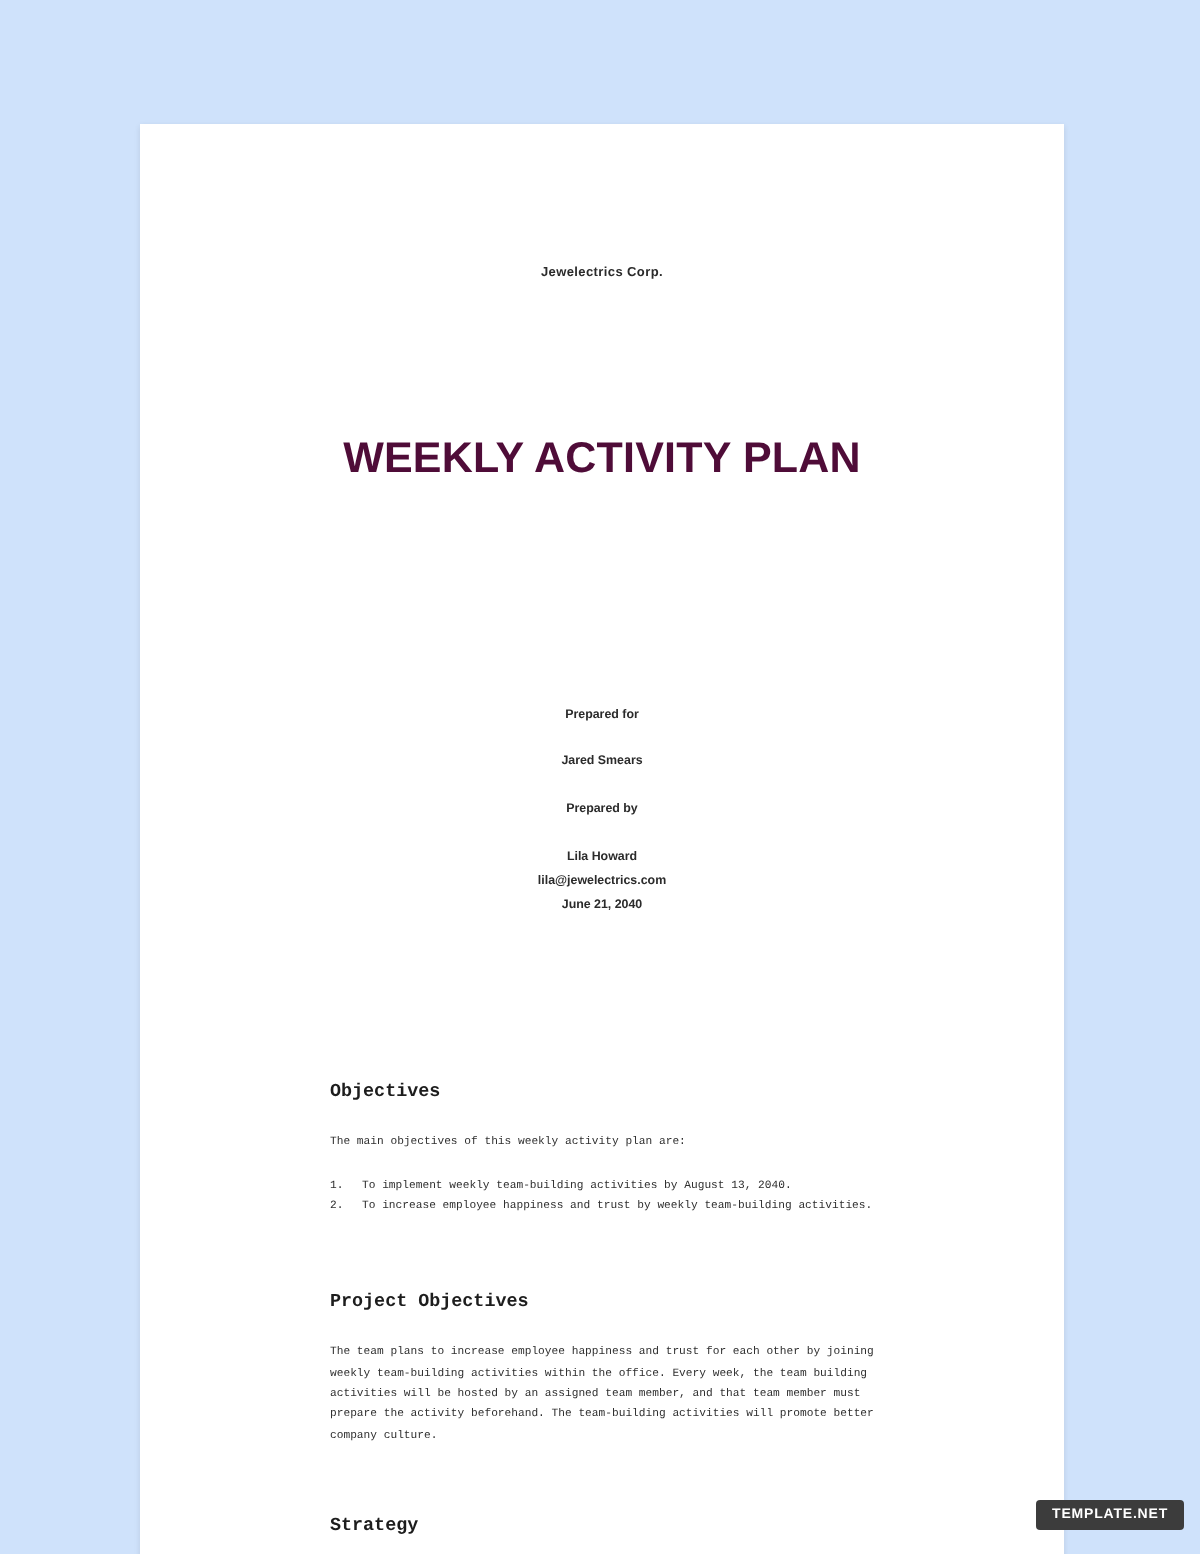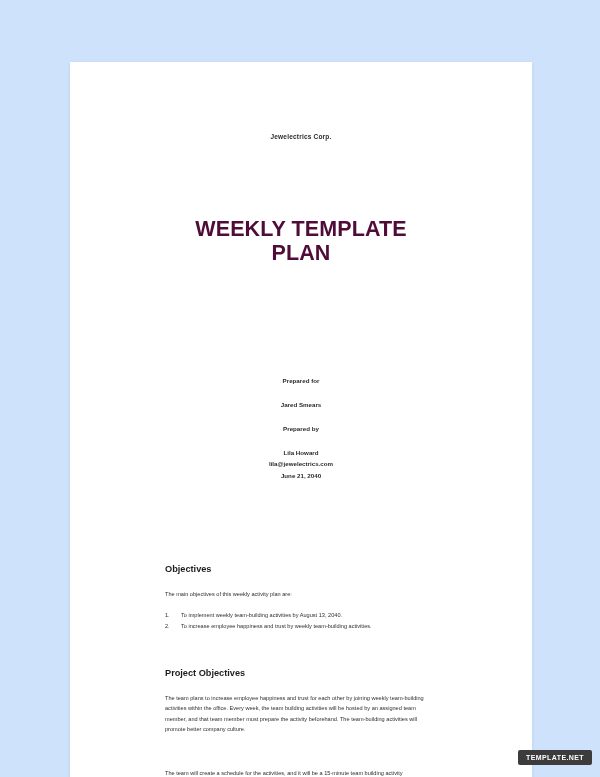--- a/index.html
+++ b/index.html
@@ -59,20 +59,21 @@
   .meta-value {
     font-size: 6.2px;
     font-weight: bold;
     color: #2b2b2b;
     margin: 0;
     line-height: 1.9;
   }
   .gap-sm { height: 12px; }
   .section {
     margin-top: 0;
+    font-family: Liberation Mono, monospace;
   }
   .section-heading {
     font-size: 9.2px;
     font-weight: bold;
     color: #1d1d1d;
     margin: 0;
   }
   .body-text {
     font-size: 5.6px;
     color: #2f2f2f;
@@ -112,21 +113,21 @@
   }
 </style>
 </head>
 <body>
 
 <div id="page-wrap">
   <div class="doc-inner">
 
     <div class="company">Jewelectrics Corp.</div>
 
-    <h1 class="doc-title">WEEKLY TEMPLATE PLAN</h1>
+    <h1 class="doc-title">WEEKLY ACTIVITY PLAN</h1>
 
     <div class="meta-block">
       <p class="meta-label">Prepared for</p>
       <div class="gap-sm"></div>
       <p class="meta-value">Jared Smears</p>
       <div class="gap-sm"></div>
       <p class="meta-label">Prepared by</p>
       <div class="gap-sm"></div>
       <p class="meta-value">Lila Howard</p>
       <p class="meta-value">lila@jewelectrics.com</p>
@@ -147,19 +148,20 @@
         </li>
       </ul>
     </div>
 
     <div class="section sp-section">
       <h2 class="section-heading">Project Objectives</h2>
       <p class="body-text sp-after-heading">The team plans to increase employee happiness and trust for each other by joining weekly team-building activities within the office. Every week, the team building activities will be hosted by an assigned team member, and that team member must prepare the activity beforehand. The team-building activities will promote better company culture.</p>
     </div>
 
     <div class="section sp-section-2">
+      <h2 class="section-heading">Strategy</h2>
       <p class="body-text sp-after-heading">The team will create a schedule for the activities, and it will be a 15-minute team building activity</p>
     </div>
 
   </div>
 </div>
 
 <div class="watermark">TEMPLATE.NET</div>
 
 </body></html>

